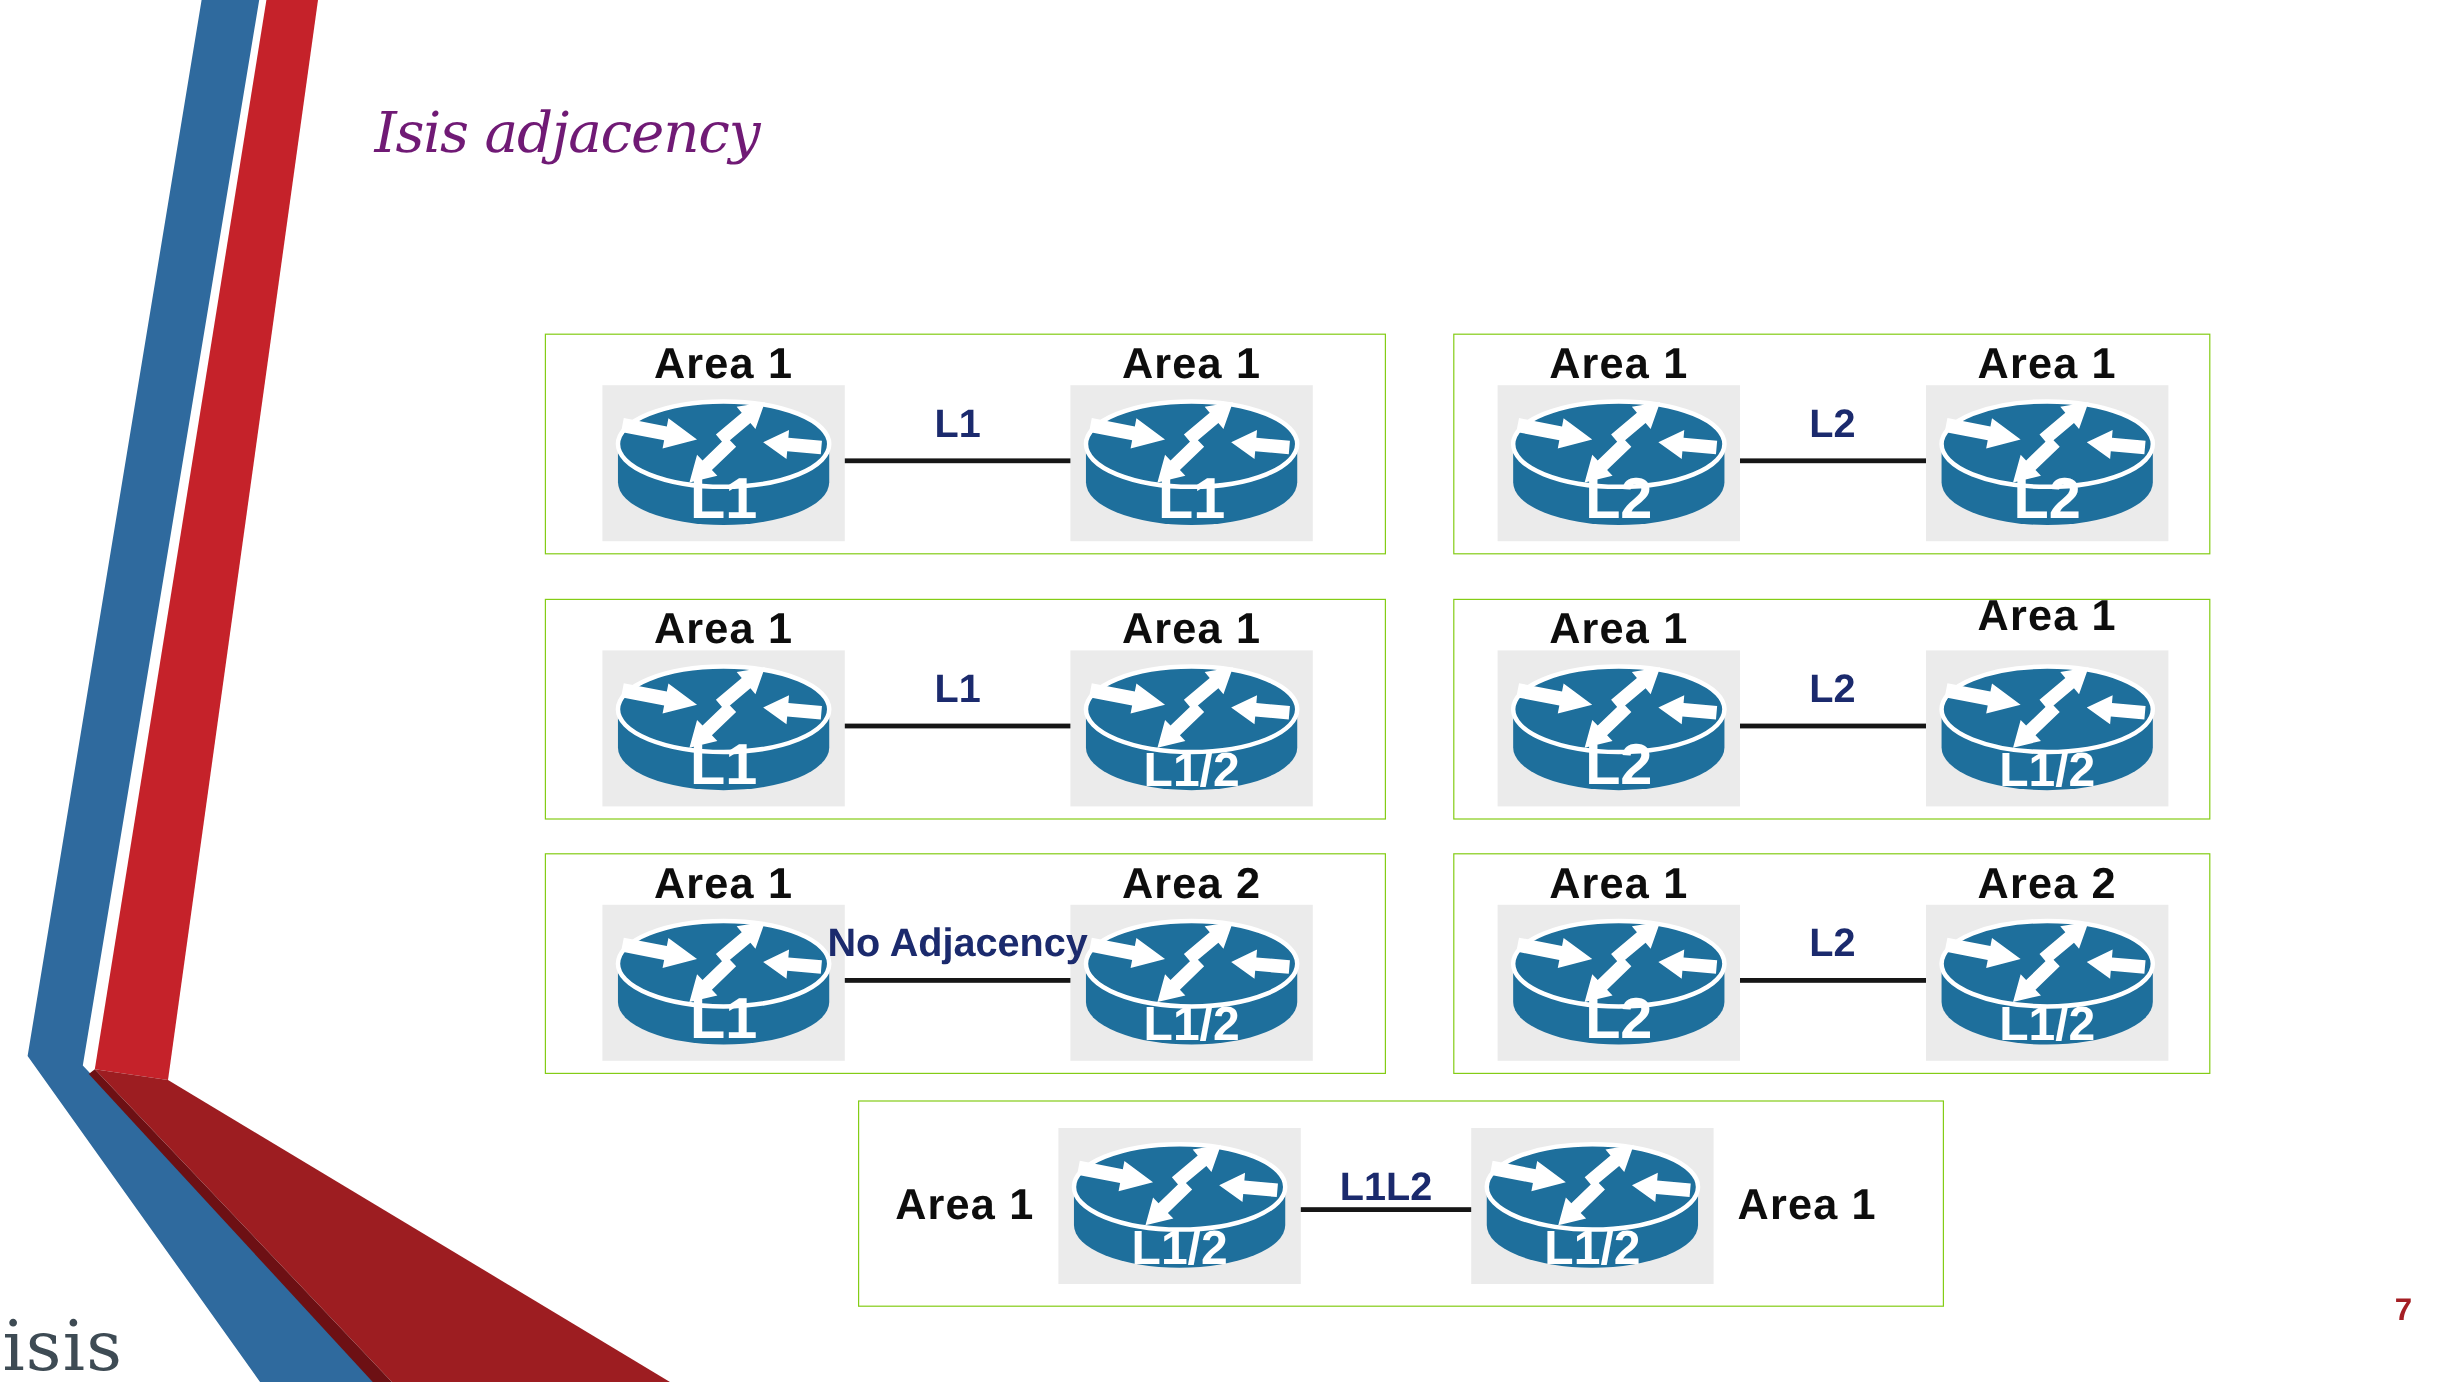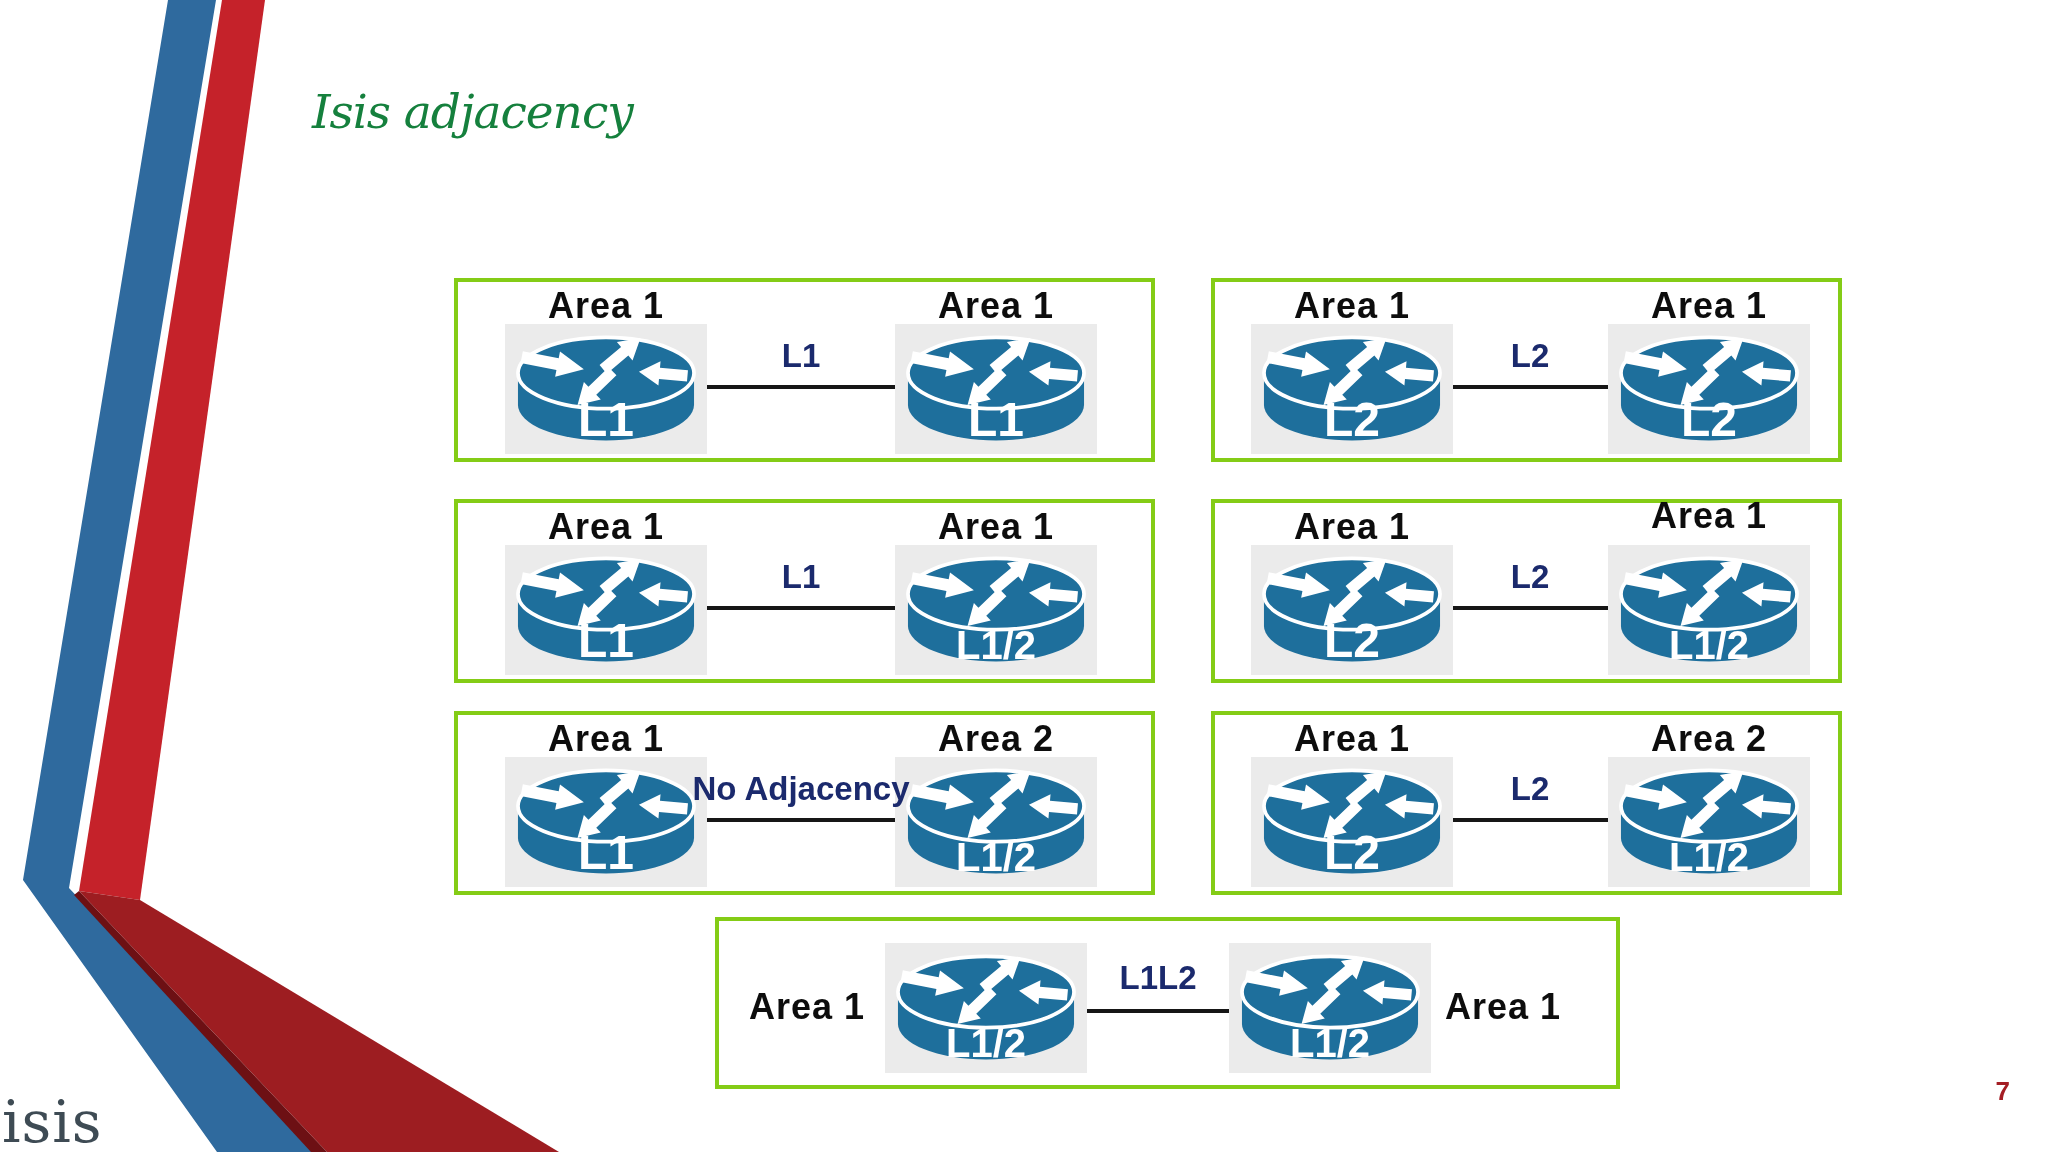--- a/index.html
+++ b/index.html
@@ -4,32 +4,32 @@
 <style>
   html,body{margin:0;padding:0;background:#ffffff;}
   #slide{
     position:relative;width:2048px;height:1152px;background:#ffffff;overflow:hidden;
     font-family:"Liberation Sans",sans-serif;
   }
   .ribbon{position:absolute;left:0;top:0;}
   #title{
     position:absolute;left:312px;top:84px;
     font-family:"DejaVu Serif",serif;font-style:italic;
-    font-size:47px;color:#15803d;letter-spacing:-1px;white-space:nowrap;
+    font-size:47px;color:#701a75;letter-spacing:-1px;white-space:nowrap;
   }
   #brand{
     position:absolute;left:2px;top:1088px;
     font-family:"DejaVu Serif",serif;font-size:58px;color:#3e4b54;letter-spacing:1px;
   }
   #pagenum{
     position:absolute;right:38px;top:1076px;
     font-size:26px;font-weight:bold;color:#a41e24;
   }
   .abox{
-    position:absolute;background:#ffffff;border:4px solid #84cc16;box-sizing:border-box;padding-left:24px;
+    position:absolute;background:#ffffff;border:1px solid #84cc16;box-sizing:border-box;padding-left:24px;
   }
   .sq{position:absolute;width:202px;height:130px;background:#ebebeb;}
   .std .sq{top:42px;}
   .lcol .sq-l{left:47px;}  .lcol .sq-r{left:437px;}
   .rcol .sq-l{left:36px;}  .rcol .sq-r{left:393px;}
   .alabel{
     position:absolute;top:3px;transform:translateX(-50%);
     font-weight:bold;font-size:36px;color:#0d0d0d;letter-spacing:1px;white-space:nowrap;
   }
   .lcol .al-l{left:148px;} .lcol .al-r{left:538px;}
@@ -44,21 +44,21 @@
   }
   .lcol .linklabel{left:343px;}
   .rcol .linklabel{left:315px;}
   
   .wide .sq{top:22px;}
   .wide .sq-l{left:166px;} .wide .sq-r{left:510px;}
   .wide .alabel{transform:translateY(-50%);top:86px;}
   .wide .al-l{left:30px;}
   .wide .al-r{left:auto;right:55px;}
   .wide .linkline{left:368px;width:142px;top:88px;}
-  .wide .linklabel{left:439px;top:38px;}
+  .wide .linklabel{left:439px;top:52px;}
   .rsvg{position:absolute;left:7px;top:6px;width:188px;height:118px;}
   .lvl{
     position:absolute;left:0;right:0;bottom:10px;text-align:center;
     font-weight:bold;font-size:48px;line-height:1;color:#ffffff;
   }
   .lvl.sm{font-size:40px;}
   .hiddefs{position:absolute;width:0;height:0;overflow:hidden;}
 </style>
 </head>
 <body>

